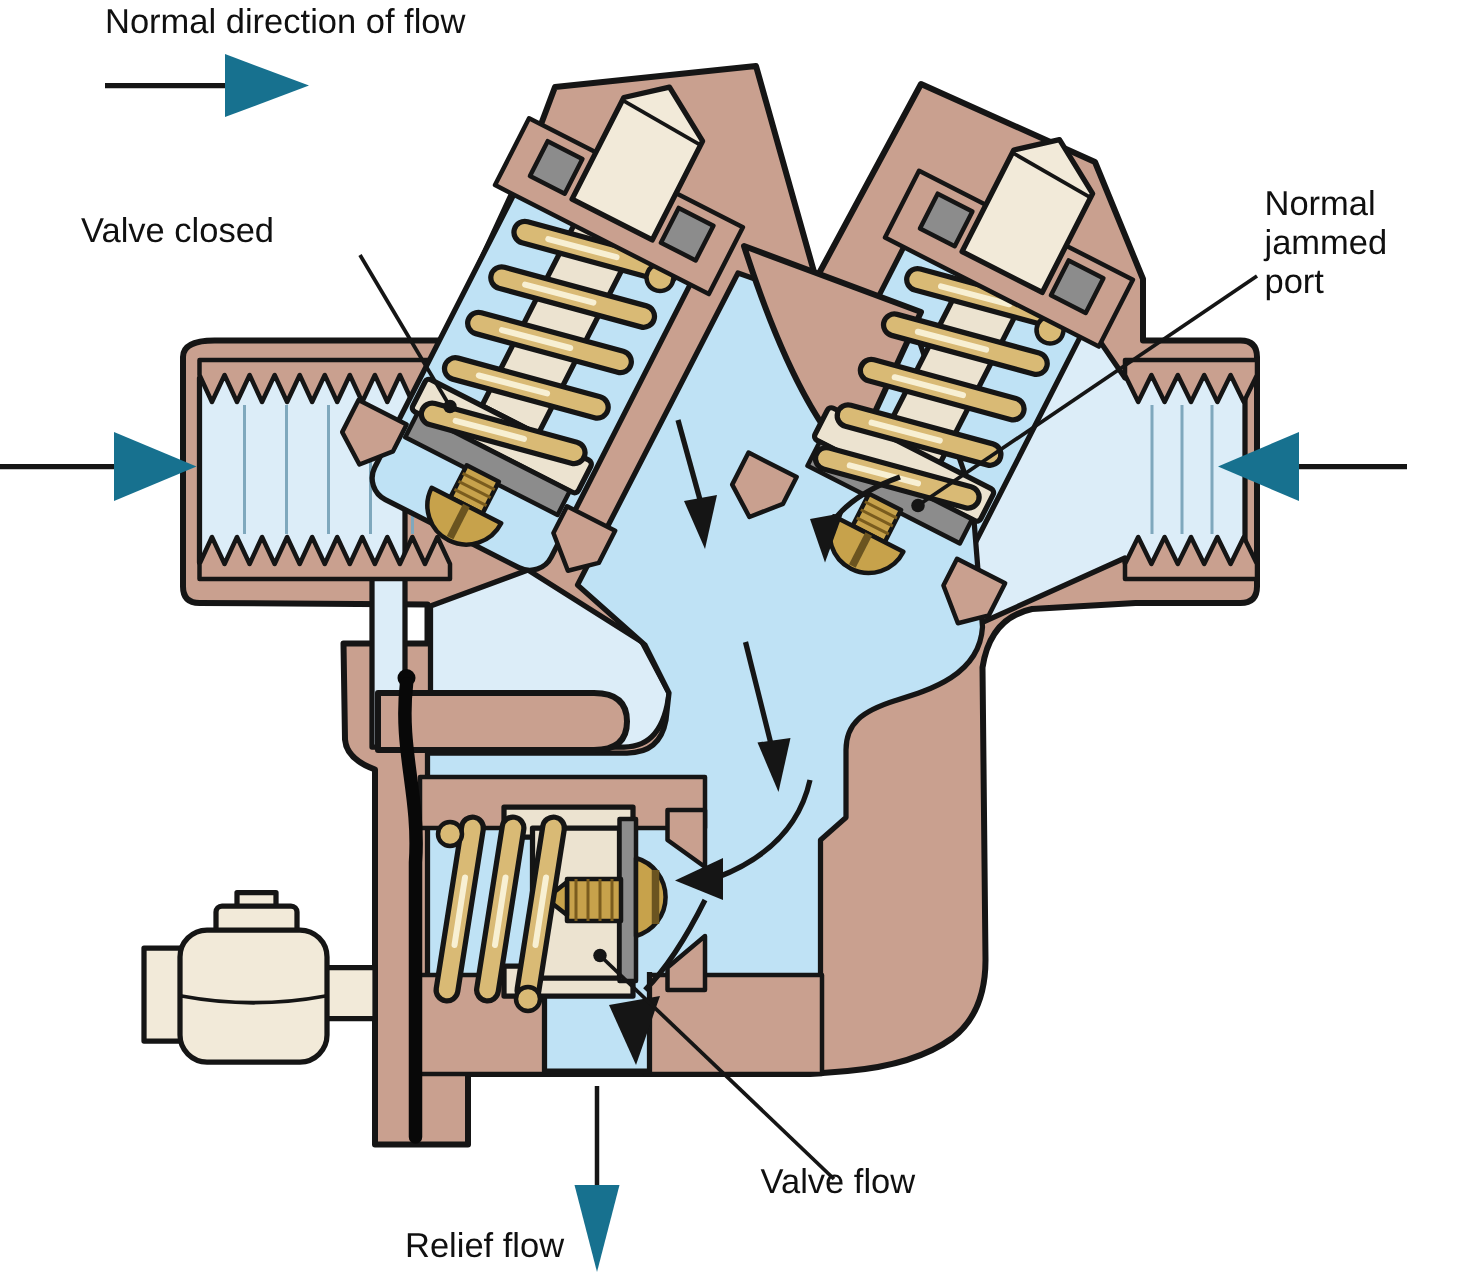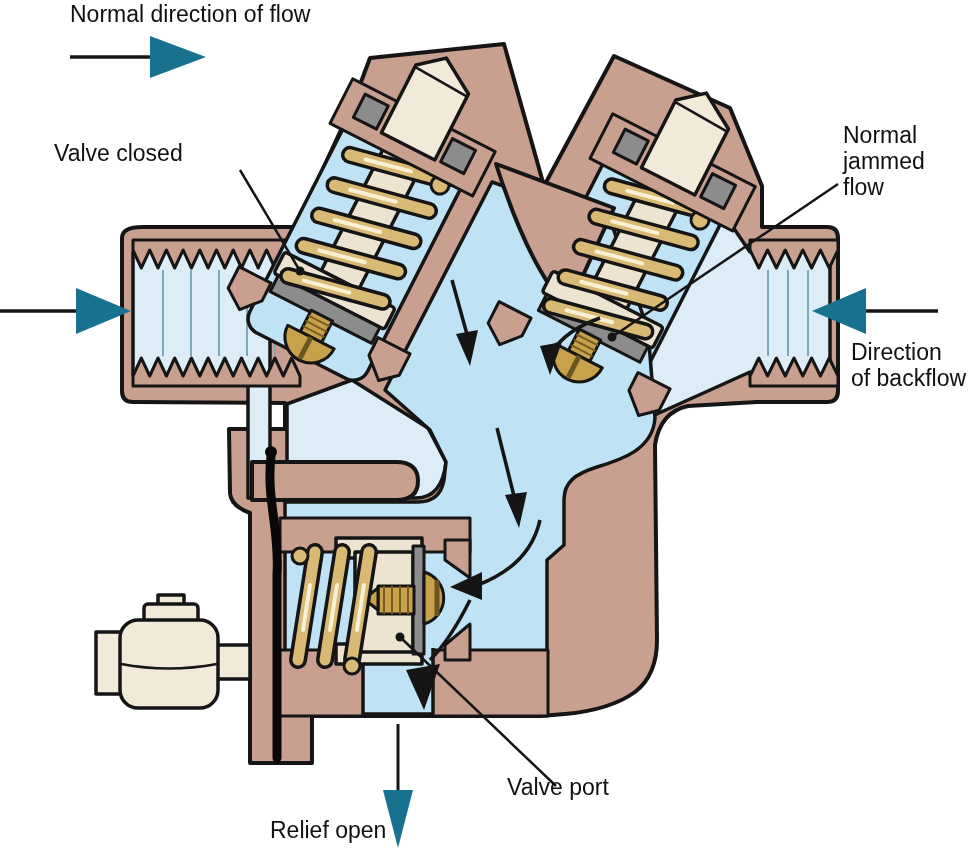--- a/index.html
+++ b/index.html
@@ -288,21 +288,17 @@
     <path class="ln2" d="M556,786 L400,637"></path>
         <circle cx="400" cy="637" r="4.5" fill="#151515"></circle>
   </g>
 </svg>
 
   <div class="lbl" style="left:70px;top:2px">Normal direction of flow</div>
   <div class="lbl" style="left:54px;top:141px">Valve closed</div>
   <div class="lbl" style="left:843px;top:123px">
     <div>Normal</div>
     <div>jammed</div>
-    <div>flow</div>
+    <div>port</div>
   </div>
-  <div class="lbl" style="left:851px;top:340px">
-    <div>Direction</div>
-    <div>of backflow</div>
-  </div>
-  <div class="lbl" style="left:507px;top:775px">Valve port</div>
-  <div class="lbl" style="left:270px;top:818px">Relief open</div>
+  <div class="lbl" style="left:507px;top:775px">Valve flow</div>
+  <div class="lbl" style="left:270px;top:818px">Relief flow</div>
 </div>
 
 </body></html>

